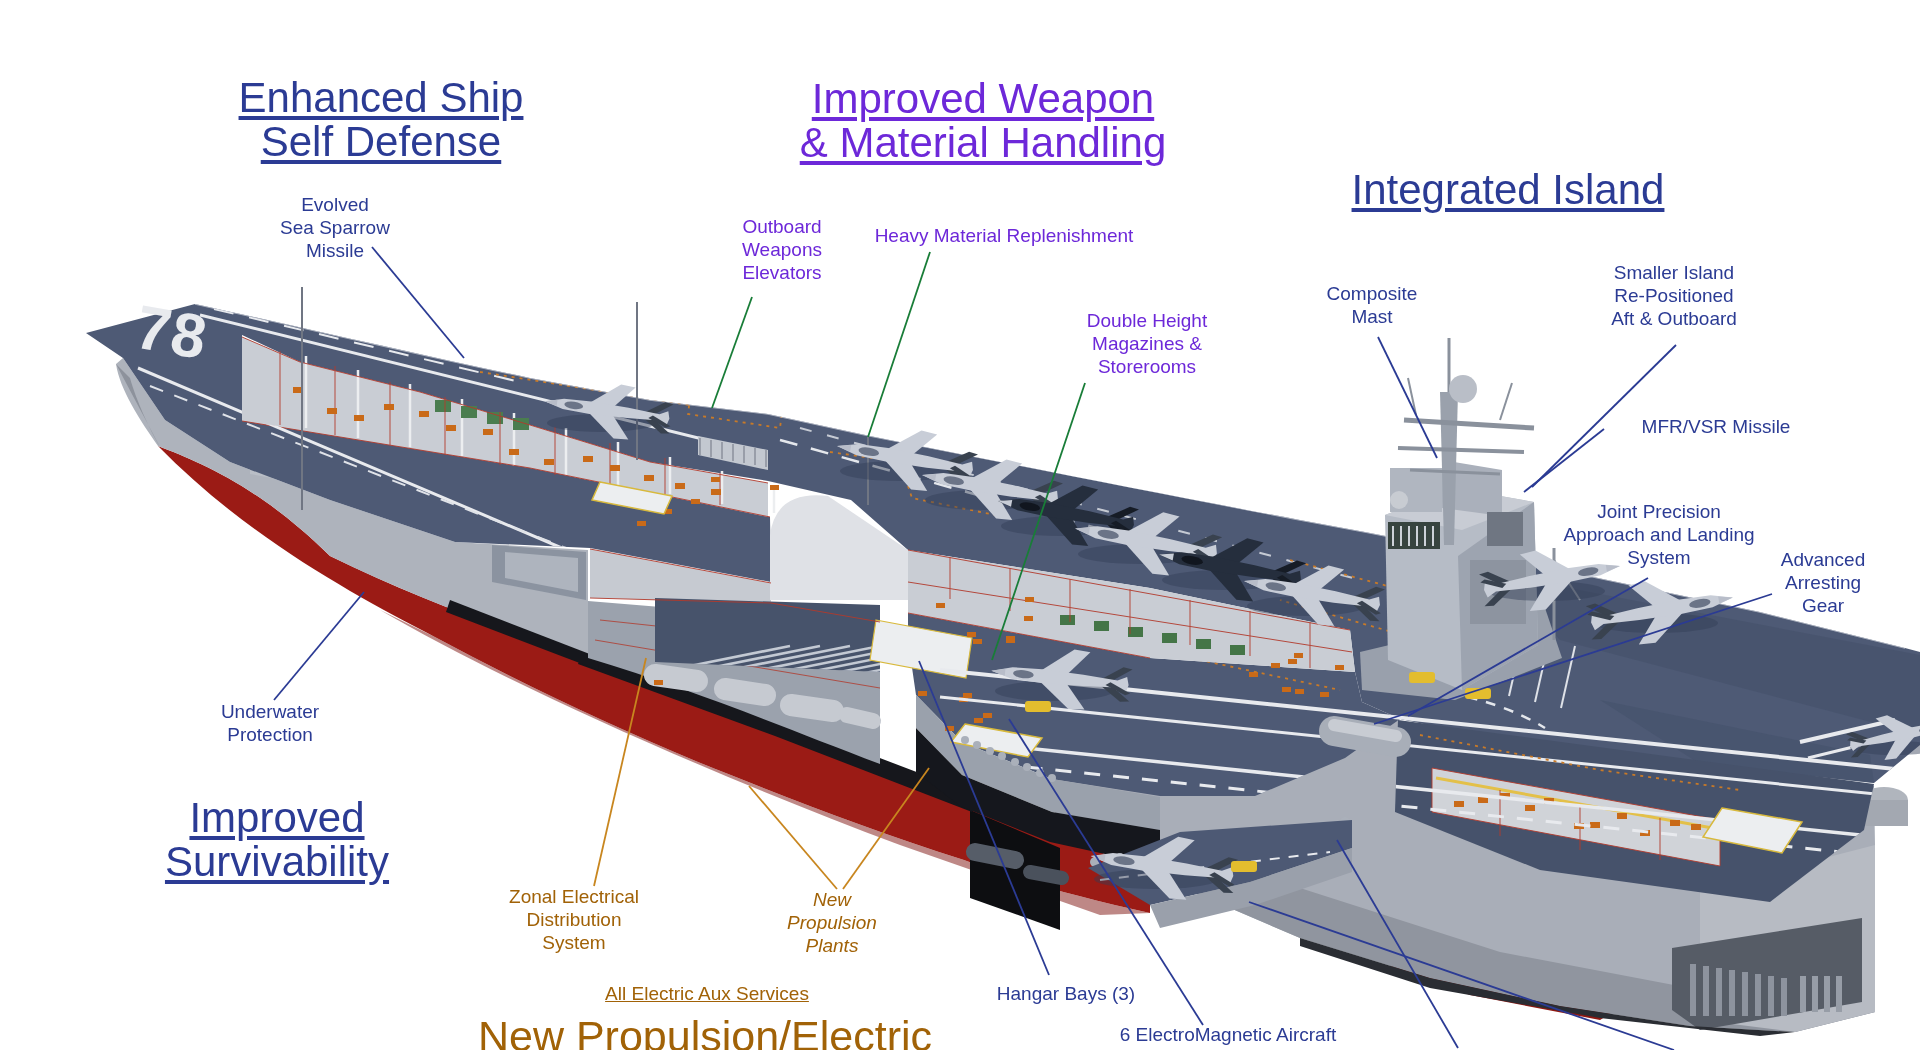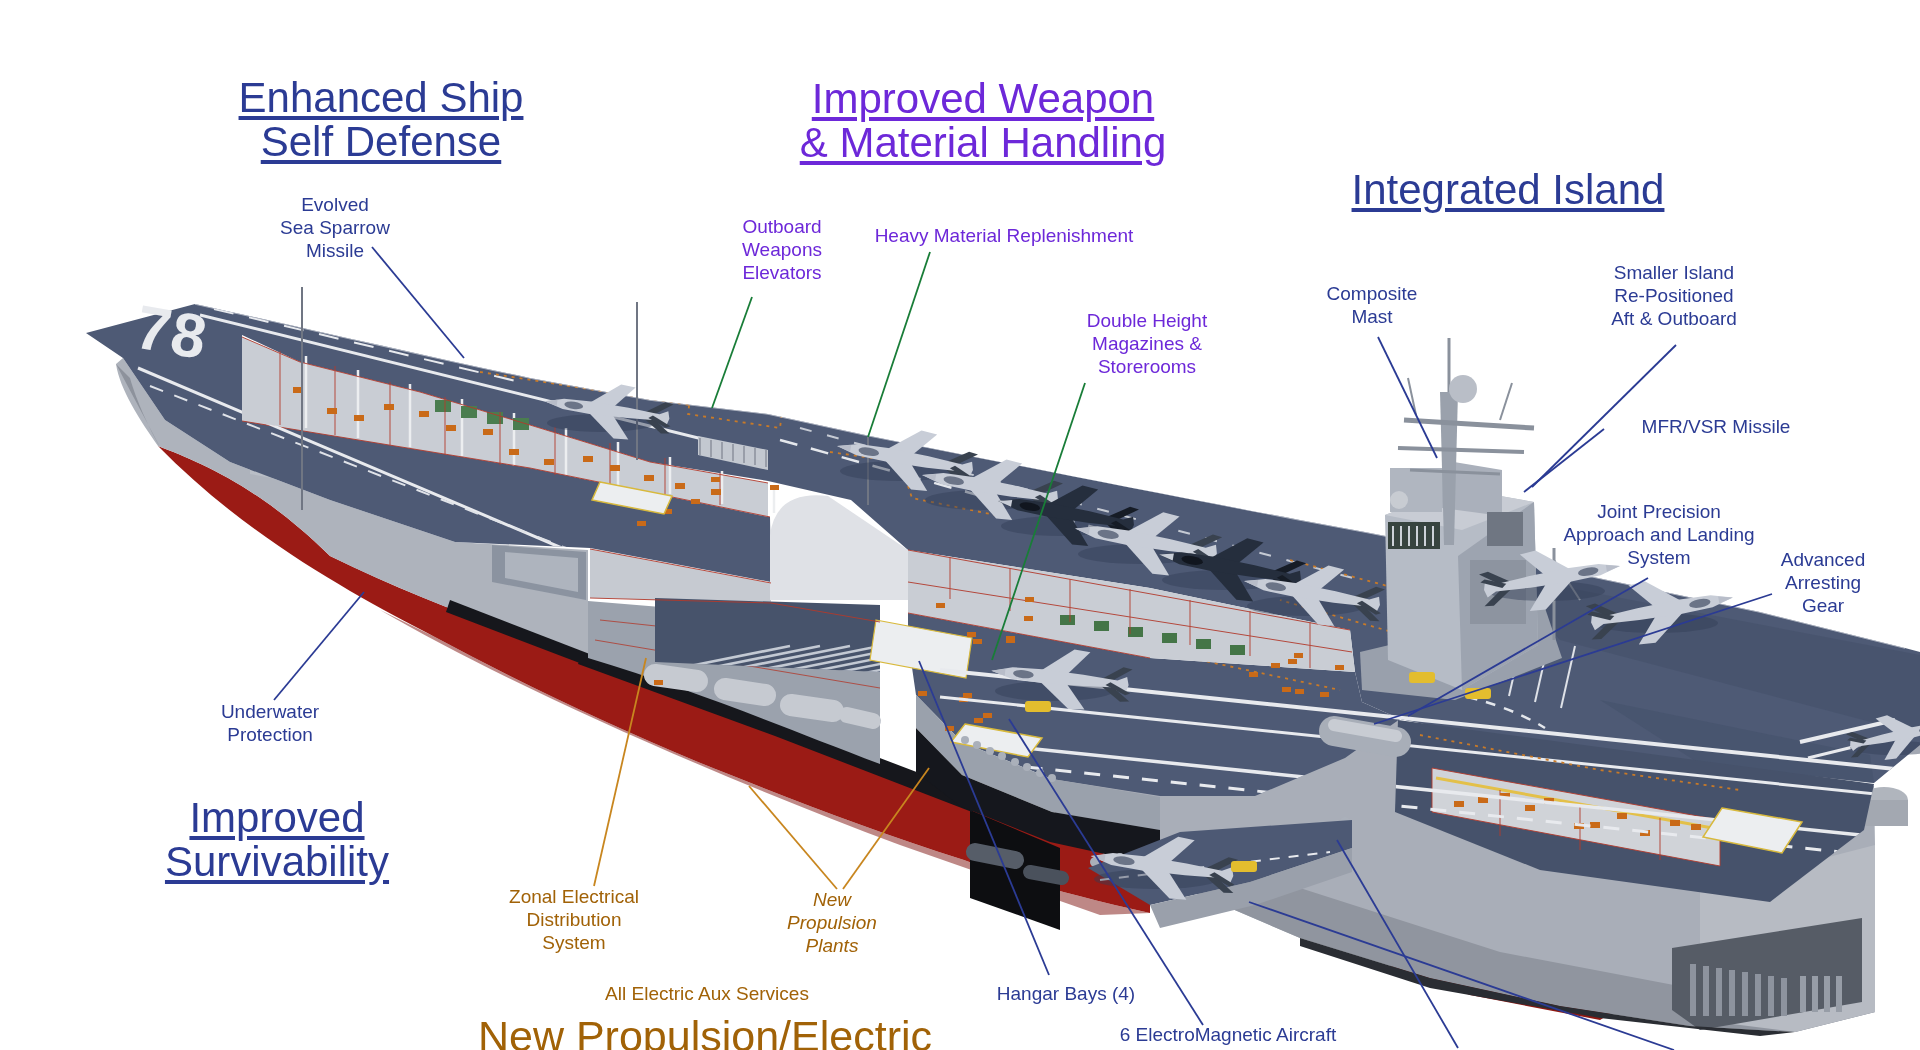--- a/index.html
+++ b/index.html
@@ -468,15 +468,15 @@
 <div class="lbl green" style="left:829px;top:224px;width:300px;">Heavy Material Replenishment</div>
 <div class="lbl green" style="left:1022px;top:309px;width:200px;">Double Height<br>Magazines &amp;<br>Storerooms</div>
 <div class="lbl blue" style="left:1272px;top:282px;width:200px;">Composite<br>Mast</div>
 <div class="lbl blue" style="left:1574px;top:261px;width:200px;">Smaller Island<br>Re-Positioned<br>Aft &amp; Outboard</div>
 <div class="lbl blue" style="left:1616px;top:415px;width:200px;">MFR/VSR Missile</div>
 <div class="lbl blue" style="left:1539px;top:500px;width:240px;">Joint Precision<br>Approach and Landing<br>System</div>
 <div class="lbl blue" style="left:1723px;top:548px;width:200px;">Advanced<br>Arresting<br>Gear</div>
 <div class="lbl blue" style="left:170px;top:700px;width:200px;">Underwater<br>Protection</div>
 <div class="lbl orange" style="left:474px;top:885px;width:200px;">Zonal Electrical<br>Distribution<br>System</div>
 <div class="lbl orange" style="left:732px;top:888px;width:200px;font-style:italic;">New<br>Propulsion<br>Plants</div>
-<div class="lbl orange" style="left:557px;top:982px;width:300px;">All Electric Aux Services</div>
-<div class="lbl blue" style="left:966px;top:982px;width:200px;">Hangar Bays (4)</div>
+<div class="lbl orange" style="left:557px;top:982px;width:300px;text-decoration:underline;">All Electric Aux Services</div>
+<div class="lbl blue" style="left:966px;top:982px;width:200px;">Hangar Bays (3)</div>
 <div class="lbl blue" style="left:1108px;top:1023px;width:240px;">6 ElectroMagnetic Aircraft</div>
 
 </body></html>

